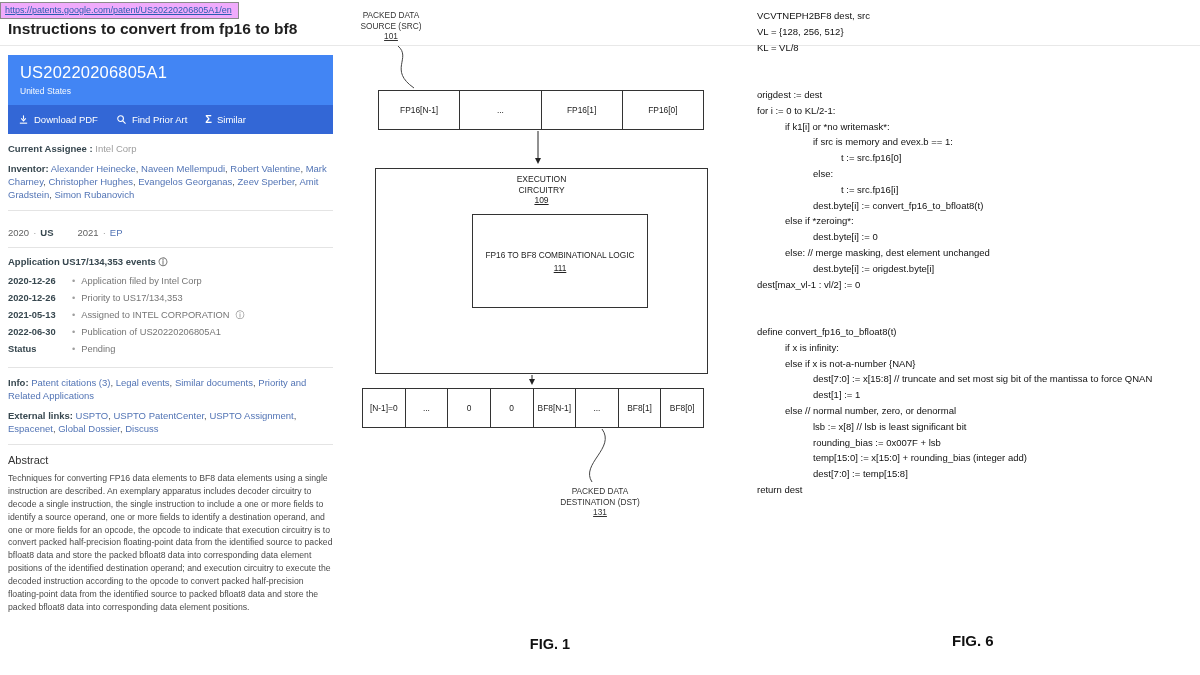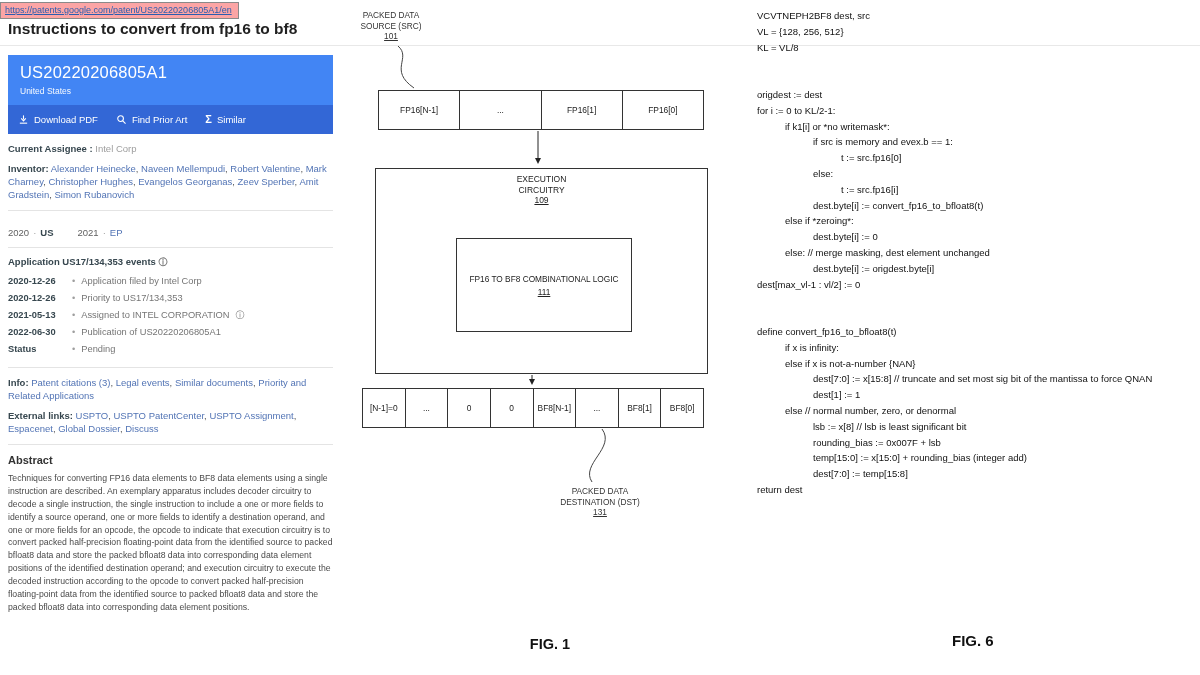--- a/index.html
+++ b/index.html
@@ -2,21 +2,21 @@
 <html style="--banner-blue: #4285f4; --action-blue: #3367d6; --link-blue: #5274b5;"><head>
 <meta charset="utf-8">
 <title>Patent Viewer</title>
 <style>
   * { box-sizing: border-box; margin: 0; padding: 0; }
   html,body { background:#fff; }
   body { font-family:"Liberation Sans", sans-serif; }
   .page { position:relative; width:1200px; height:675px; background:#fff; overflow:hidden; }
 
   
-  .url-tooltip { position:absolute; top:2px; left:0; background:#fca5a5; border:1px solid #8a8a8a; padding:2px 6px 3px 4px; font-size:9px; z-index:9; }
+  .url-tooltip { position:absolute; top:2px; left:0; background:#f0abfc; border:1px solid #8a8a8a; padding:2px 6px 3px 4px; font-size:9px; z-index:9; }
   .url-tooltip span { color:#2a5db0; text-decoration:underline; }
   .page-title { position:absolute; top:20px; left:8px; font-size:15.5px; font-weight:bold; color:#212121; }
   .header-rule { position:absolute; top:45px; left:0; width:1200px; border-top:1px solid #e8e8e8; }
 
   
   .sidebar { position:absolute; left:8px; top:55px; width:325px; color:#555; }
   .banner { background:var(--banner-blue); color:#fff; padding:8px 12px 9px; }
   .pn { font-size:16.5px; letter-spacing:0.2px; }
   .pc { font-size:8.5px; margin-top:4px; opacity:0.95; }
   .actions { background:var(--action-blue); color:#fff; display:flex; align-items:center; gap:18px; padding:9px 10px; font-size:9.5px; }
@@ -39,38 +39,38 @@
   .ww-year { color:#616161; }
   .ww-sep { color:#9e9e9e; }
   .ww-region-plain { color:#37474f; font-weight:bold; }
 
   .timeline { margin-top:4px; }
   .tl-row { display:flex; gap:6px; align-items:baseline; font-size:9.3px; line-height:17px; color:#757575; }
   .tl-date { min-width:58px; font-weight:bold; color:#37474f; }
   .tl-dot { color:#9e9e9e; }
   .info-icon { color:#757575; font-size:9px; cursor:pointer; }
 
-  .abstract-h { font-size:11px; font-weight:bold; color:#333; margin:1px 0 6px; }
+  .abstract-h { font-size:11px; font-weight:normal; color:#333; margin:1px 0 6px; }
   .abstract { font-size:8.7px; line-height:1.48; color:#4a4a4a; }
 
   
   .fig1 { position:absolute; left:340px; top:0; width:380px; height:675px; color:#222; }
   .overlay { position:absolute; left:0; top:0; pointer-events:none; }
   .dlabel { position:absolute; text-align:center; font-size:8.3px; line-height:10.5px; color:#333; }
   .src-label { left:8px; top:10px; width:86px; }
   .dst-label { left:200px; top:486px; width:120px; }
   .ref { text-decoration:underline; }
   .row { position:absolute; display:flex; }
   .src-row { left:38px; top:90px; width:326px; height:40px; }
   .dst-row { left:22px; top:388px; width:342px; height:40px; }
   .cell { flex:1; border:1px solid #333; margin-left:-1px; display:flex; align-items:center; justify-content:center; font-size:8.4px; background:#fff; white-space:nowrap; }
   .cell:first-child { margin-left:0; }
   .exec-box { position:absolute; left:35px; top:168px; width:333px; height:206px; border:1px solid #333; }
   .exec-label { position:absolute; top:5px; left:0; width:100%; text-align:center; font-size:8.5px; line-height:10.5px; }
-  .logic-box { position:absolute; left:80px; top:45px; width:176px; height:94px; border:1px solid #333; display:flex; flex-direction:column; align-items:center; justify-content:center; gap:3px; text-align:center; font-size:8.3px; padding:0 4px;margin-top:24px; }
+  .logic-box { position:absolute; left:96px; top:45px; width:176px; height:94px; border:1px solid #333; display:flex; flex-direction:column; align-items:center; justify-content:center; gap:3px; text-align:center; font-size:8.3px; padding:0 4px; }
   .figcap { position:absolute; left:155px; top:636px; width:110px; text-align:center; font-size:14.5px; font-weight:bold; color:#111; }
 
   
   .fig6 { position:absolute; left:757px; top:8px; width:440px; color:#111; }
   .code-line { font-size:9.5px; line-height:15.8px; white-space:pre; }
   .ind0 { padding-left:0; } .ind1 { padding-left:28px; } .ind2 { padding-left:56px; } .ind3 { padding-left:84px; }
   .fig6cap { position:absolute; left:952px; top:632px; font-size:15px; font-weight:bold; color:#111; }
 </style>
 </head>
 <body>

